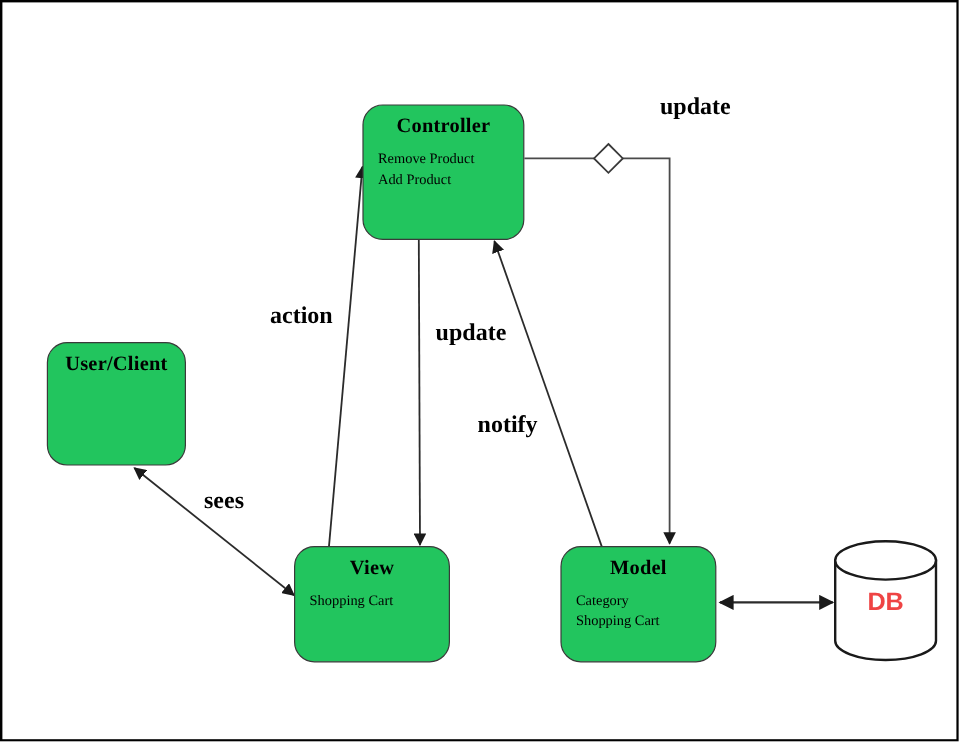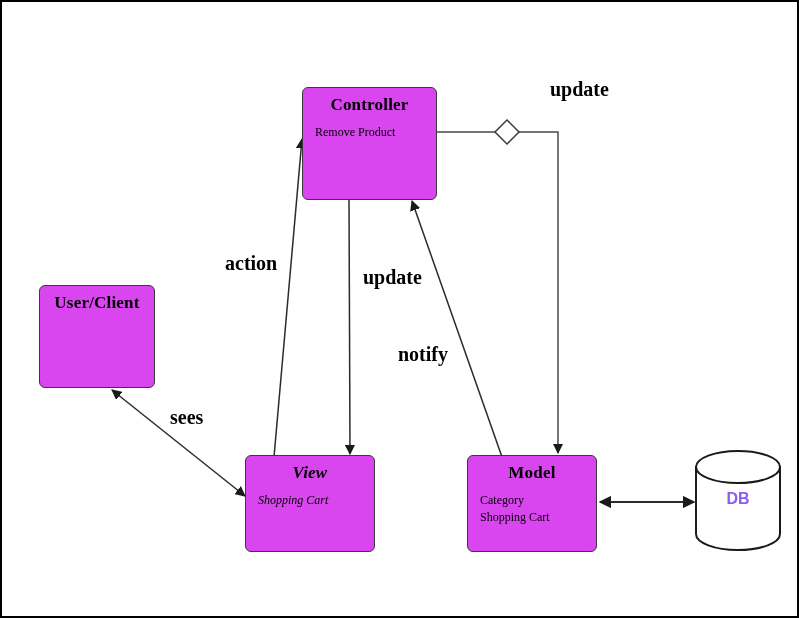--- a/index.html
+++ b/index.html
@@ -22,23 +22,23 @@
     position: absolute;
     left: 0;
     top: 0;
     width: 799px;
     height: 618px;
     pointer-events: none;
   }
   .node {
     position: absolute;
     box-sizing: border-box;
-    background: #d946ef;
+    background: #22c55e;
     border: 1.4px solid #3a3a3a;
-    border-radius: 6px;
+    border-radius: 17px;
   }
   .node-title {
     text-align: center;
     font-weight: bold;
     font-size: 17px;
     color: #000000;
     margin-top: 7px;
     letter-spacing: 0.2px;
   }
   .node-lines {
@@ -61,22 +61,22 @@
   .db-wrap {
     position: absolute;
   }
   .db-label {
     position: absolute;
     left: 0;
     width: 100%;
     text-align: center;
     font-family: "Liberation Sans", "DejaVu Sans", sans-serif;
     font-weight: bold;
-    font-size: 16px;
-    color: #8b5cf6;
+    font-size: 21px;
+    color: #ef4444;
   }
 </style>
 </head>
 <body>
 
 <div id="canvas">
 
   <svg id="edges" viewBox="0 0 799 618" xmlns="http://www.w3.org/2000/svg">
     <defs>
       <marker id="ah" viewBox="0 0 10 10" refX="9" refY="5" markerWidth="7" markerHeight="7" orient="auto-start-reverse">
@@ -114,24 +114,25 @@
   </svg>
 
   <div class="node" style="left:37px; top:283px; width:116px; height:103px;">
     <div class="node-title">User/Client</div>
   </div>
 
   <div class="node" style="left:300px; top:85px; width:135px; height:113px;">
     <div class="node-title">Controller</div>
     <div class="node-lines">
       <div class="node-line">Remove Product</div>
+      <div class="node-line">Add Product</div>
     </div>
   </div>
 
-  <div class="node" style="left:243px; top:453px; width:130px; height:97px;font-style:italic;">
+  <div class="node" style="left:243px; top:453px; width:130px; height:97px;">
     <div class="node-title">View</div>
     <div class="node-lines">
       <div class="node-line">Shopping Cart</div>
     </div>
   </div>
 
   <div class="node" style="left:465px; top:453px; width:130px; height:97px;">
     <div class="node-title">Model</div>
     <div class="node-lines">
       <div class="node-line">Category</div>

